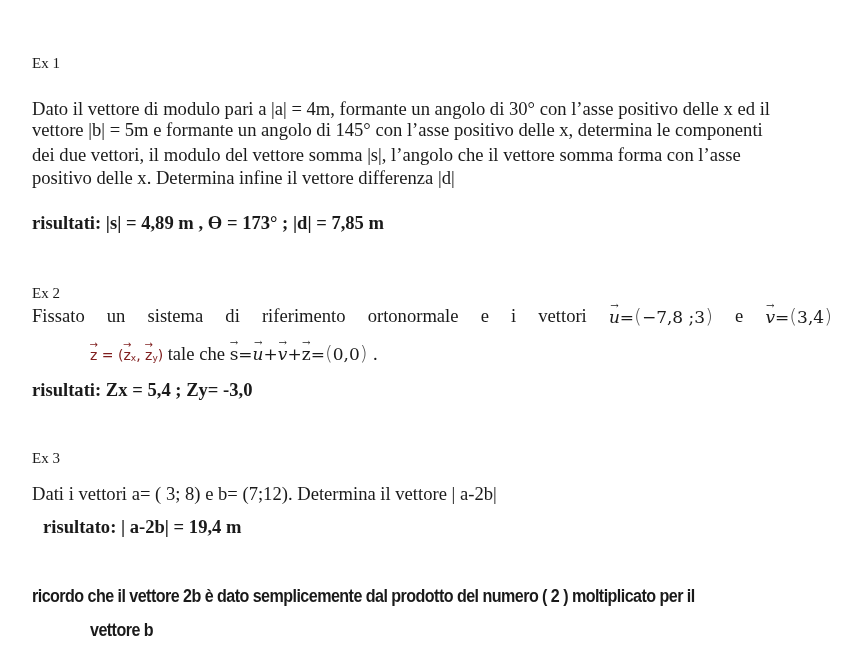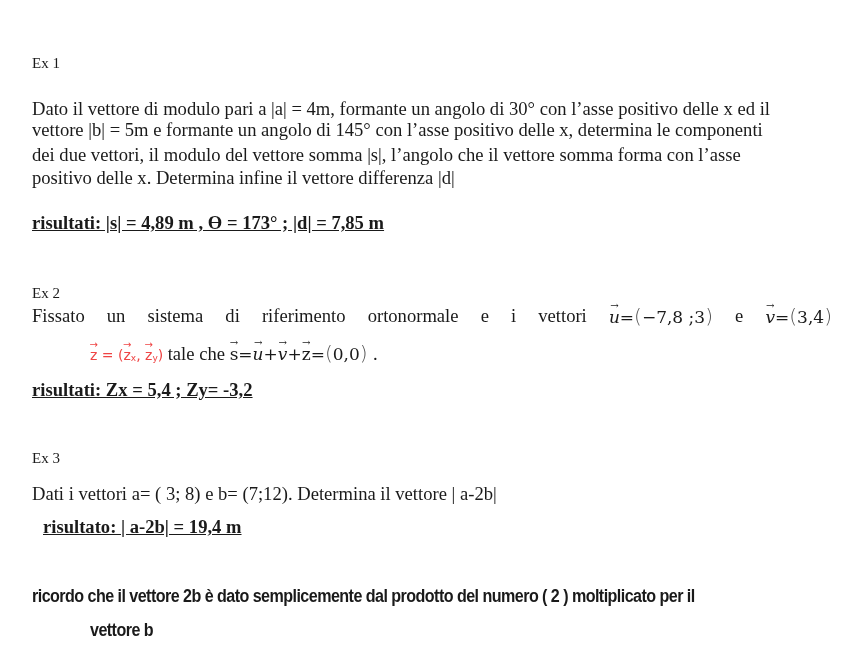--- a/index.html
+++ b/index.html
@@ -15,35 +15,35 @@
       font-family: "Liberation Serif", serif;
       color: #1a1a1a;
       font-size: 18.6px;
     }
     .line {
       position: absolute;
       left: 32px;
       white-space: nowrap;
       line-height: 22px;
     }
-    .bold { font-weight: bold; text-decoration: underline; }
+    .bold { font-weight: bold; }
     .heading { font-size: 15px; }
     .justify {
       display: flex;
       justify-content: space-between;
       width: 800px;
     }
     .math {
       font-family: "DejaVu Serif", serif;
       font-size: 17px;
     }
     .math-sans {
       font-family: "DejaVu Sans", sans-serif;
       font-size: 14px;
-      color: #ef4444;
+      color: #7f1d1d;
     }
     .vec {
       position: relative;
       display: inline-block;
       font-style: italic;
     }
     .vec::before {
       content: "\2192";
       position: absolute;
       top: -11px;
@@ -109,20 +109,20 @@
     (<span class="vec vec-up" style="font-style:normal;">z</span><span class="sub">x</span>,
     <span class="vec vec-up" style="font-style:normal;">z</span><span class="sub">y</span>)
   </span>
   <span>tale che</span>
   <span class="math">
     <span class="vec" style="font-style:normal;">s</span><span>=</span><span class="vec">u</span><span>+</span><span class="vec">v</span><span>+</span><span class="vec" style="font-style:normal;">z</span><span>=</span><span class="paren">(</span><span>0,0</span><span class="paren">)</span>
   </span>
   <span>.</span>
 </div>
 
-<div class="line bold" style="top:379px;">risultati: Zx = 5,4 ; Zy= -3,2</div>
+<div class="line bold" style="top:379px;">risultati: Zx = 5,4 ; Zy= -3,0</div>
 
 <div class="line heading" style="top:447px;">Ex 3</div>
 <div class="line" style="top:483px;">Dati i vettori a= ( 3; 8) e  b= (7;12). Determina il vettore | a-2b|</div>
 <div class="line bold" style="top:516px;margin-left:11px;">risultato: | a-2b| = 19,4 m</div>
 
 <div class="line condensed" style="top:585px;">ricordo che il vettore 2b è dato semplicemente dal prodotto del numero ( 2 ) moltiplicato per il</div>
 <div class="line condensed" style="top:619px; left:90px;">vettore b</div>
 
 </body></html>

